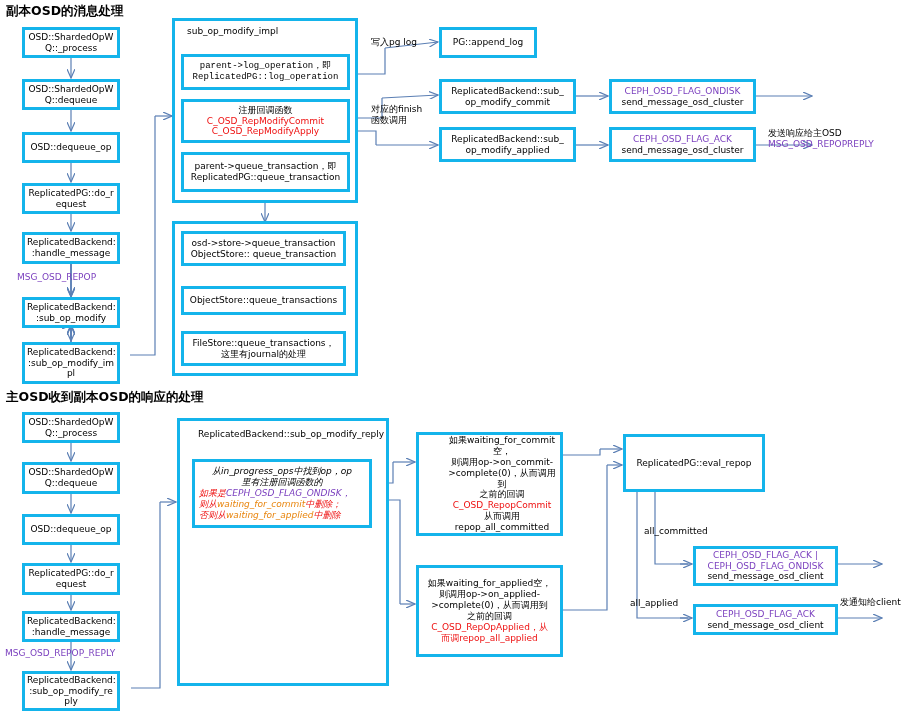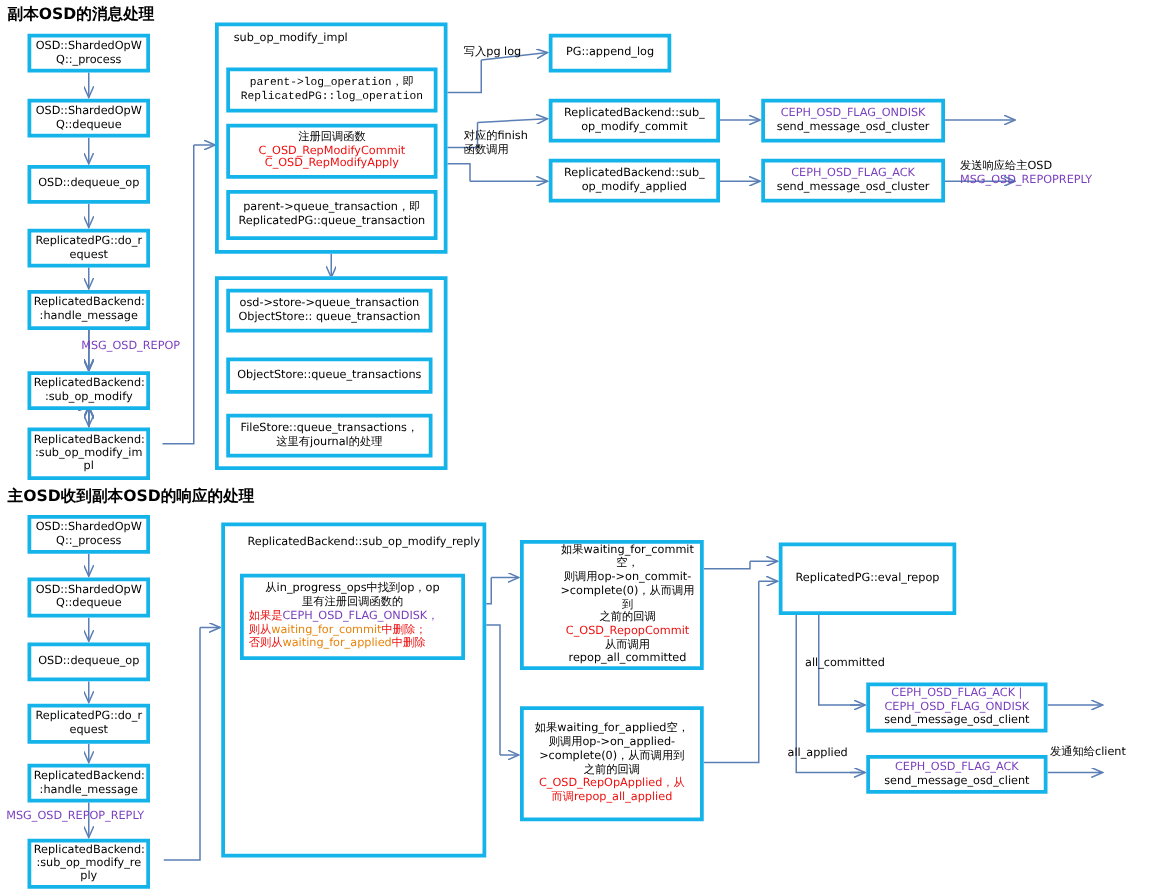--- a/index.html
+++ b/index.html
@@ -197,21 +197,21 @@
       <div>ReplicatedPG::do_r</div>
       <div>equest</div>
     </div>
   </div>
   <div class="node" style="left:22px; top:232px; width:98px; height:32px;">
     <div class="inner-text">
       <div>ReplicatedBackend:</div>
       <div>:handle_message</div>
     </div>
   </div>
-  <div class="edge-label lbl-purple" style="left:17px; top:272px;margin-left:48px;">MSG_OSD_REPOP</div>
+  <div class="edge-label lbl-purple" style="left:17px; top:272px;">MSG_OSD_REPOP</div>
   <div class="node" style="left:22px; top:297px; width:98px; height:31px;">
     <div class="inner-text">
       <div>ReplicatedBackend:</div>
       <div>:sub_op_modify</div>
     </div>
   </div>
   <div class="node" style="left:22px; top:342px; width:98px; height:42px;">
     <div class="inner-text">
       <div>ReplicatedBackend:</div>
       <div>:sub_op_modify_im</div>
@@ -340,21 +340,21 @@
     <div class="inner-text">
       <div>ReplicatedBackend:</div>
       <div>:sub_op_modify_re</div>
       <div>ply</div>
     </div>
   </div>
 
   <div class="group" style="left:177px; top:418px; width:212px; height:268px;"></div>
   <div class="group-label" style="left:198px; top:429px;">ReplicatedBackend::sub_op_modify_reply</div>
 
-  <div class="node" style="left:192px; top:459px; width:180px; height:69px;">
+  <div class="node" style="left:192px; top:459px; width:180px; height:69px;font-style:italic;">
     <div class="inner-text" style="text-align:center;">
       <div>从in_progress_ops中找到op，op</div>
       <div>里有注册回调函数的</div>
       <div style="text-align:left; padding-left:2px;">
         <span class="red">如果是</span><span class="purple">CEPH_OSD_FLAG_ONDISK，</span>
       </div>
       <div style="text-align:left; padding-left:2px;">
         <span class="red">则从</span><span class="orange">waiting_for_commit</span><span class="red">中删除；</span>
       </div>
       <div style="text-align:left; padding-left:2px;">

